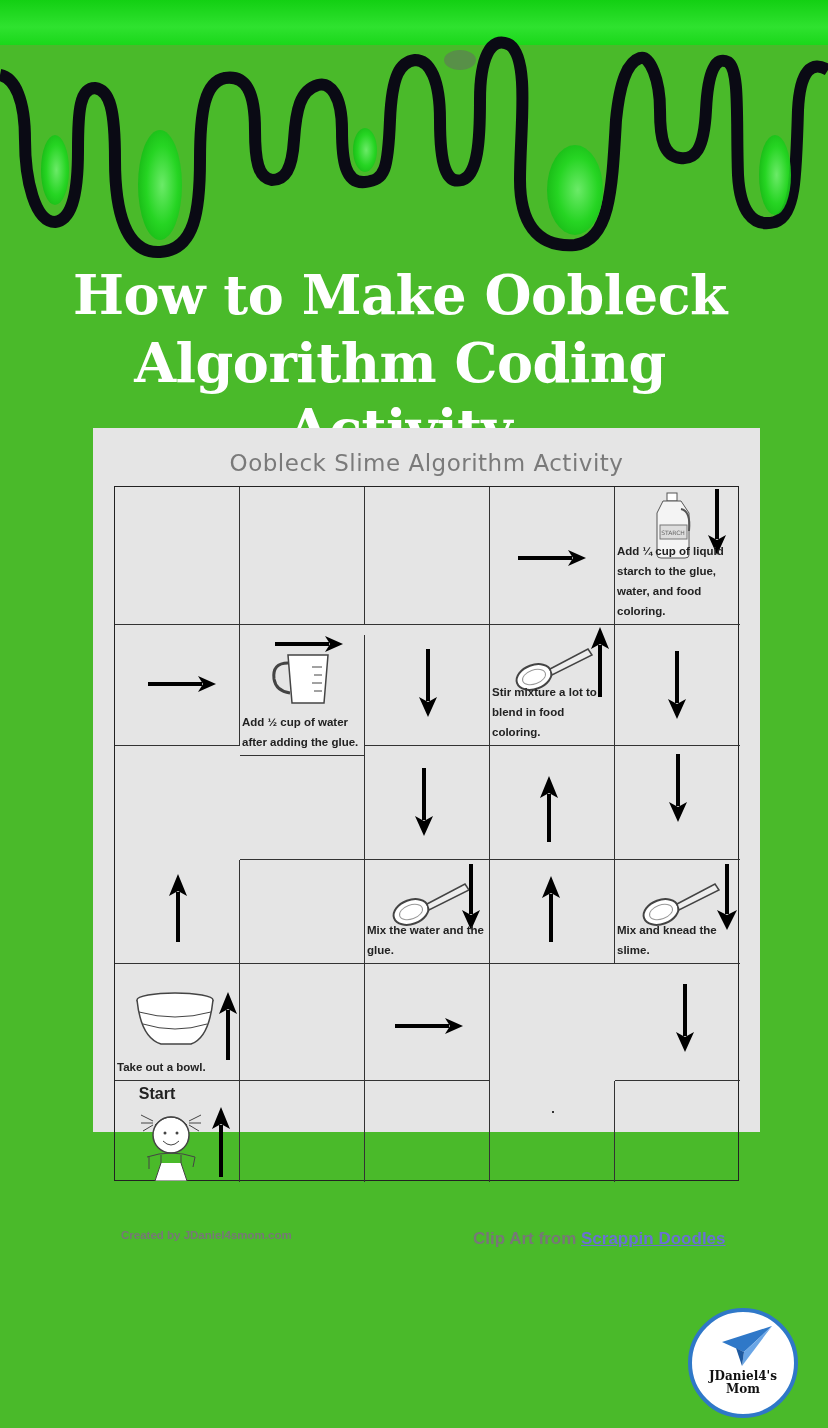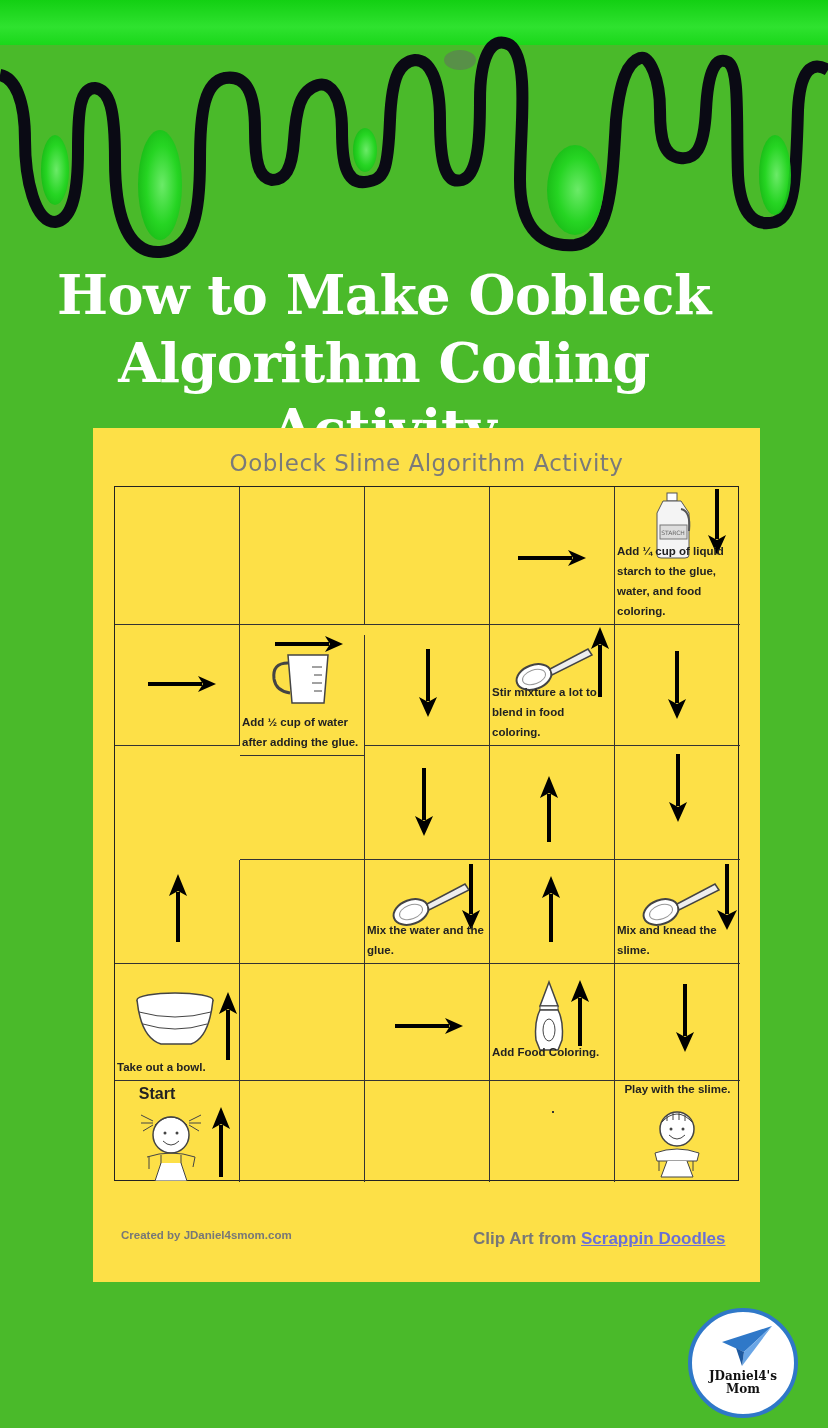--- a/index.html
+++ b/index.html
@@ -5,27 +5,27 @@
   html, body { margin:0; padding:0; }
   body {
     width:828px; height:1428px; position:relative; overflow:hidden;
     background:#4aba2a;
     font-family:"Liberation Sans", sans-serif;
   }
   .slime { position:absolute; left:0; top:0; width:828px; height:270px; }
   .headline {
     position:absolute; left:0; width:768px; text-align:center;
     color:#ffffff; font-family:"DejaVu Serif", serif; font-weight:bold;
-    font-size:54px; letter-spacing:-0.5px; line-height:66px;
+    font-size:54px; letter-spacing:-0.5px; line-height:66px;padding-left:16px;
   }
   .headline.l1 { top:262px; }
   .headline.l2 { top:330px; }
   .paper {
-    position:absolute; left:93px; top:428px; width:667px; height:854px;
-    background:#fde047;
+    position:absolute; left:93px; top:428px; width:667px; height:704px;
+    background:#e5e5e5;
   }
   .sheet-title {
     position:absolute; left:0; top:22px; width:667px; text-align:center;
     font-family:"DejaVu Sans", sans-serif; font-size:23px; color:#7a7a7a;
     letter-spacing:0.5px;
   }
   .grid {
     position:absolute; left:21px; top:58px; width:625px; height:695px;
     border:1.5px solid #222;
     box-sizing:border-box;
@@ -243,33 +243,20 @@
         </svg>
       <div class="caption">Take out a bowl.</div>
     </div>
     <div class="cell" style="left:125px;top:477px;width:125px;height:117px"></div>
     <div class="cell" style="left:250px;top:477px;width:125px;height:117px">
       <svg class="arrow" style="left:30px;top:53px" width="68" height="18">
           <line x1="0" y1="9" x2="54" y2="9" stroke="#000" stroke-width="4"></line>
           <polygon points="50,1 68,9 50,17 55,9" fill="#000"></polygon>
         </svg>
     </div>
-    <div class="cell" style="left:375px;top:477px;width:125px;height:117px">
-      <svg class="pic" style="left:44px;top:16px" width="30" height="72">
-        <path d="M15,2 L24,26 L6,26 Z" fill="#fff" stroke="#444" stroke-width="1.5"></path>
-        <rect x="6" y="26" width="18" height="4" fill="#fff" stroke="#444"></rect>
-        <path d="M6,30 Q0,42 2,60 L6,70 L24,70 L28,60 Q30,42 24,30 Z" fill="#fff" stroke="#444" stroke-width="1.5"></path>
-        <ellipse cx="15" cy="50" rx="6" ry="11" fill="none" stroke="#444"></ellipse>
-      </svg>
-      <svg class="arrow" style="left:80px;top:16px" width="20" height="66">
-          <line x1="10" y1="18" x2="10" y2="66" stroke="#000" stroke-width="4"></line>
-          <polygon points="1,22 10,0 19,22 10,17" fill="#000"></polygon>
-        </svg>
-      <div class="caption" style="bottom:18px">Add Food Coloring.</div>
-    </div>
     <div class="cell" style="left:500px;top:477px;width:125px;height:117px;border-right:none">
       <svg class="arrow" style="left:60px;top:20px" width="20" height="68">
           <line x1="10" y1="0" x2="10" y2="52" stroke="#000" stroke-width="4"></line>
           <polygon points="1,48 10,68 19,48 10,53" fill="#000"></polygon>
         </svg>
     </div>
 
     <div class="cell" style="left:0;top:594px;width:125px;height:101px;border-bottom:none">
       <div class="toplabel start" style="left:0;right:40px;text-align:center;padding-left:0">Start</div>
       <svg class="pic" style="left:26px;top:22px" width="62" height="78">
@@ -286,34 +273,20 @@
       <svg class="arrow" style="left:96px;top:26px" width="20" height="70">
           <line x1="10" y1="18" x2="10" y2="70" stroke="#000" stroke-width="4"></line>
           <polygon points="1,22 10,0 19,22 10,17" fill="#000"></polygon>
         </svg>
     </div>
     <div class="cell" style="left:125px;top:594px;width:125px;height:101px;border-bottom:none"></div>
     <div class="cell" style="left:250px;top:594px;width:125px;height:101px;border-bottom:none"></div>
     <div class="cell" style="left:375px;top:594px;width:125px;height:101px;border-bottom:none">
       <div style="position:absolute;left:62px;top:30px;width:2px;height:2px;background:#333"></div>
     </div>
-    <div class="cell" style="left:500px;top:594px;width:125px;height:101px;border-right:none;border-bottom:none">
-      <div class="toplabel">Play with the slime.</div>
-      <svg class="pic" style="left:34px;top:22px" width="56" height="76">
-        <circle cx="28" cy="26" r="17" fill="#fff" stroke="#444" stroke-width="1.5"></circle>
-        <path d="M12,20 Q28,2 44,20" fill="none" stroke="#444"></path>
-        <path d="M18,12 L18,18 M24,10 L24,17 M30,10 L30,17 M36,12 L36,18" stroke="#444"></path>
-        <circle cx="22" cy="26" r="1.5" fill="#444"></circle>
-          <circle cx="34" cy="26" r="1.5" fill="#444"></circle>
-        <path d="M20,32 Q28,40 36,32" fill="none" stroke="#444"></path>
-        <path d="M6,50 Q28,42 50,50 L48,58 L8,58 Z" fill="#fff" stroke="#444"></path>
-        <path d="M10,58 L10,68 M44,58 L44,68 M24,58 L24,66" stroke="#444"></path>
-        <path d="M18,58 L12,74 L44,74 L38,58" fill="#fff" stroke="#444"></path>
-      </svg>
-    </div>
   </div>
 
   <div class="footer-left">Created by JDaniel4smom.com</div>
   <div class="footer-right"><span>Clip Art from </span><a>Scrappin Doodles</a></div>
 </div>
 
 <div class="badge">
   <svg style="position:absolute;left:30px;top:14px" width="52" height="42">
     <polygon points="0,16 50,0 22,26" fill="#2f78c8"></polygon>
     <polygon points="22,26 50,0 20,40" fill="#6aa6e6"></polygon>

